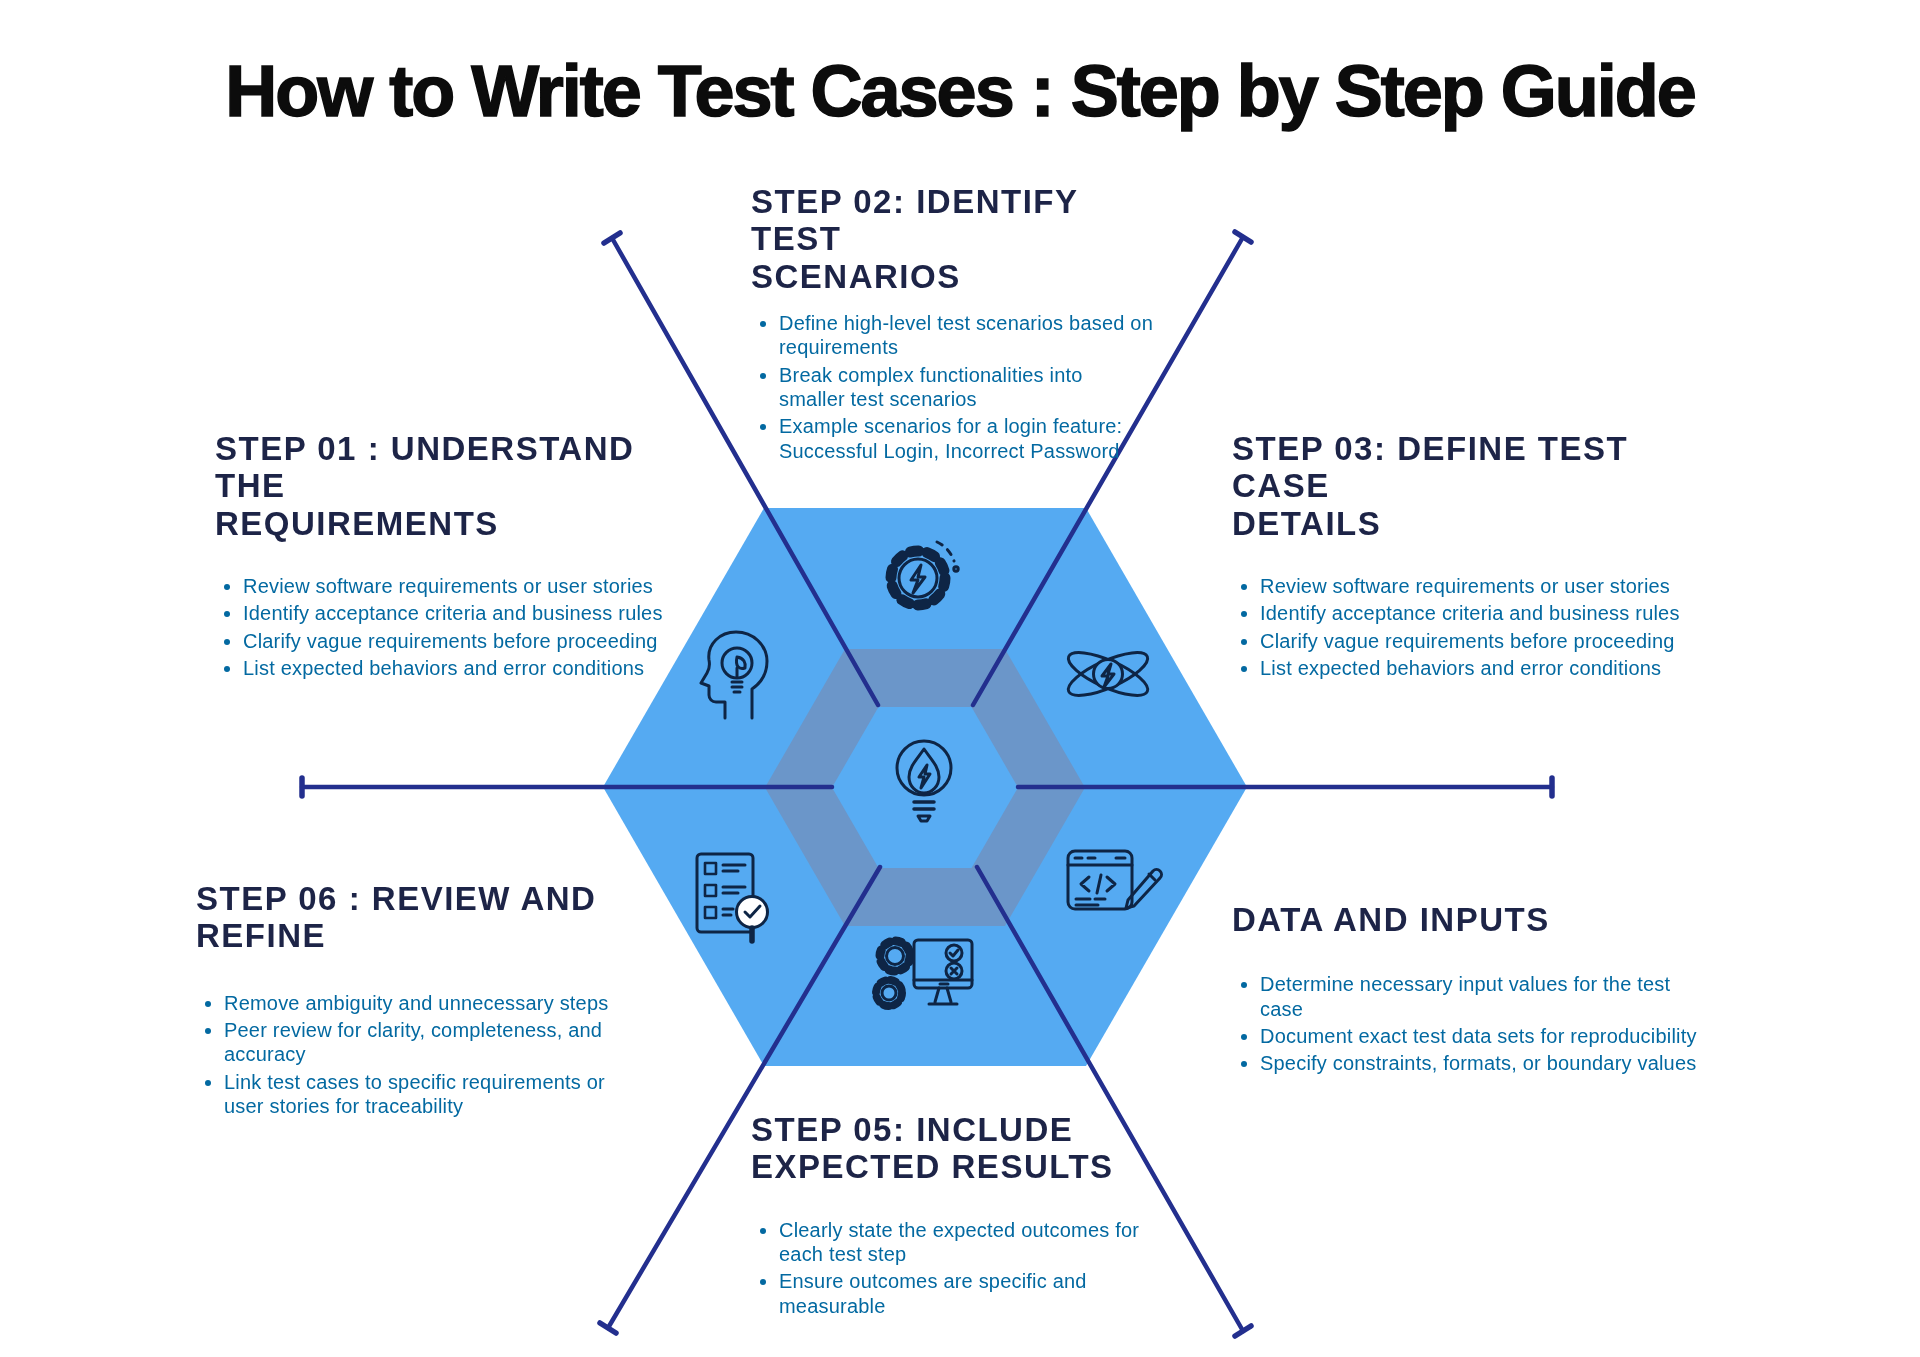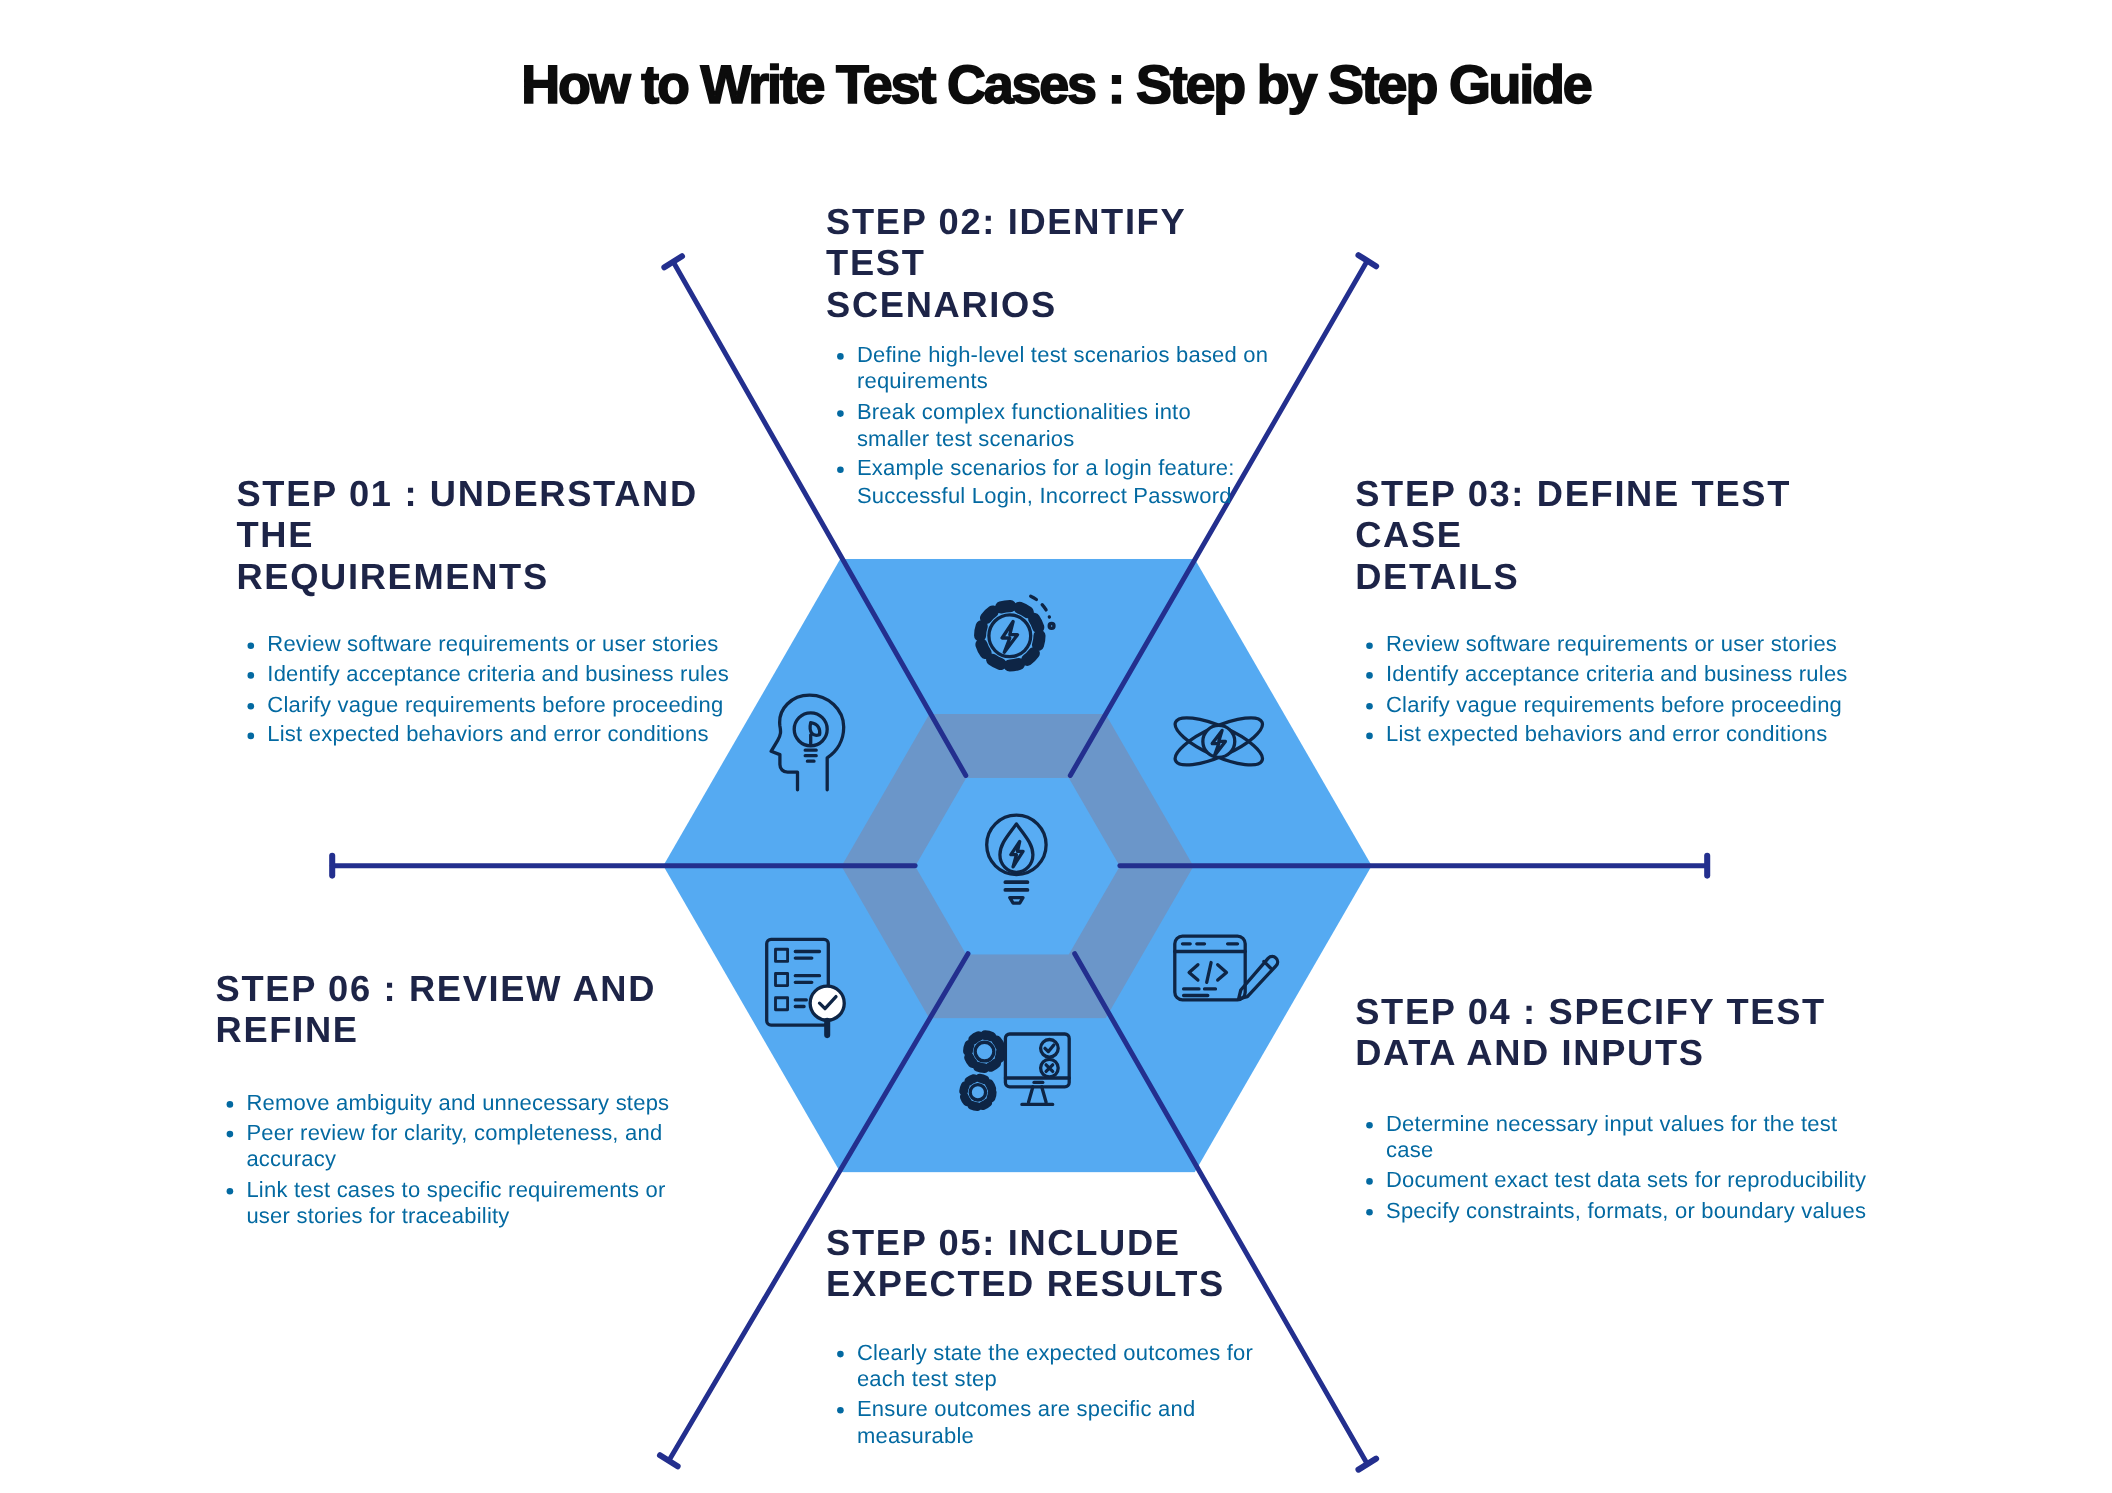--- a/index.html
+++ b/index.html
@@ -2,21 +2,21 @@
 <html><head>
 <meta charset="utf-8">
 <style>
   html,body{margin:0;padding:0;background:#ffffff;}
   .canvas{
     position:relative;width:1920px;height:1357px;background:#ffffff;
     font-family:"Liberation Sans",sans-serif;overflow:hidden;
   }
   .title{
     position:absolute;top:50px;left:0;width:1920px;text-align:center;
-    font-size:49px;font-weight:900;letter-spacing:-2px;color:#0c0c0c;
+    font-size:72px;font-weight:900;letter-spacing:-2px;color:#0c0c0c;
     -webkit-text-stroke:1.5px #0c0c0c;white-space:nowrap;z-index:4;margin:0;
   }
   .hex{position:absolute;clip-path:polygon(0% 50%,25% 0%,75% 0%,100% 50%,75% 100%,25% 100%);z-index:1;}
   .hex-outer{left:603px;top:508px;width:644px;height:558px;background:#55aaf2;}
   .hex-ring{left:765px;top:649px;width:320px;height:277px;background:#6b96c9;}
   .hex-center{left:832px;top:707px;width:186px;height:161px;background:#58acf3;}
   .spokes{position:absolute;left:0;top:0;z-index:2;pointer-events:none;}
   .icon{position:absolute;z-index:3;}
   .step{position:absolute;z-index:4;}
   .step h2{margin:0;font-size:33px;font-weight:800;letter-spacing:1.5px;line-height:1.13;color:#1d2447;}
@@ -179,21 +179,20 @@
     <ul>
       <li>Review software requirements or user stories</li>
       <li>Identify acceptance criteria and business rules</li>
       <li>Clarify vague requirements before proceeding</li>
       <li>List expected behaviors and error conditions</li>
     </ul>
   </section>
 
   <section class="step s04">
     <h2>
-      <span>STEP 04 : SPECIFY TEST</span>
       <span>DATA AND INPUTS</span>
     </h2>
     <ul>
       <li>Determine necessary input values for the test case</li>
       <li>Document exact test data sets for reproducibility</li>
       <li>Specify constraints, formats, or boundary values</li>
     </ul>
   </section>
 
   <section class="step s05">

